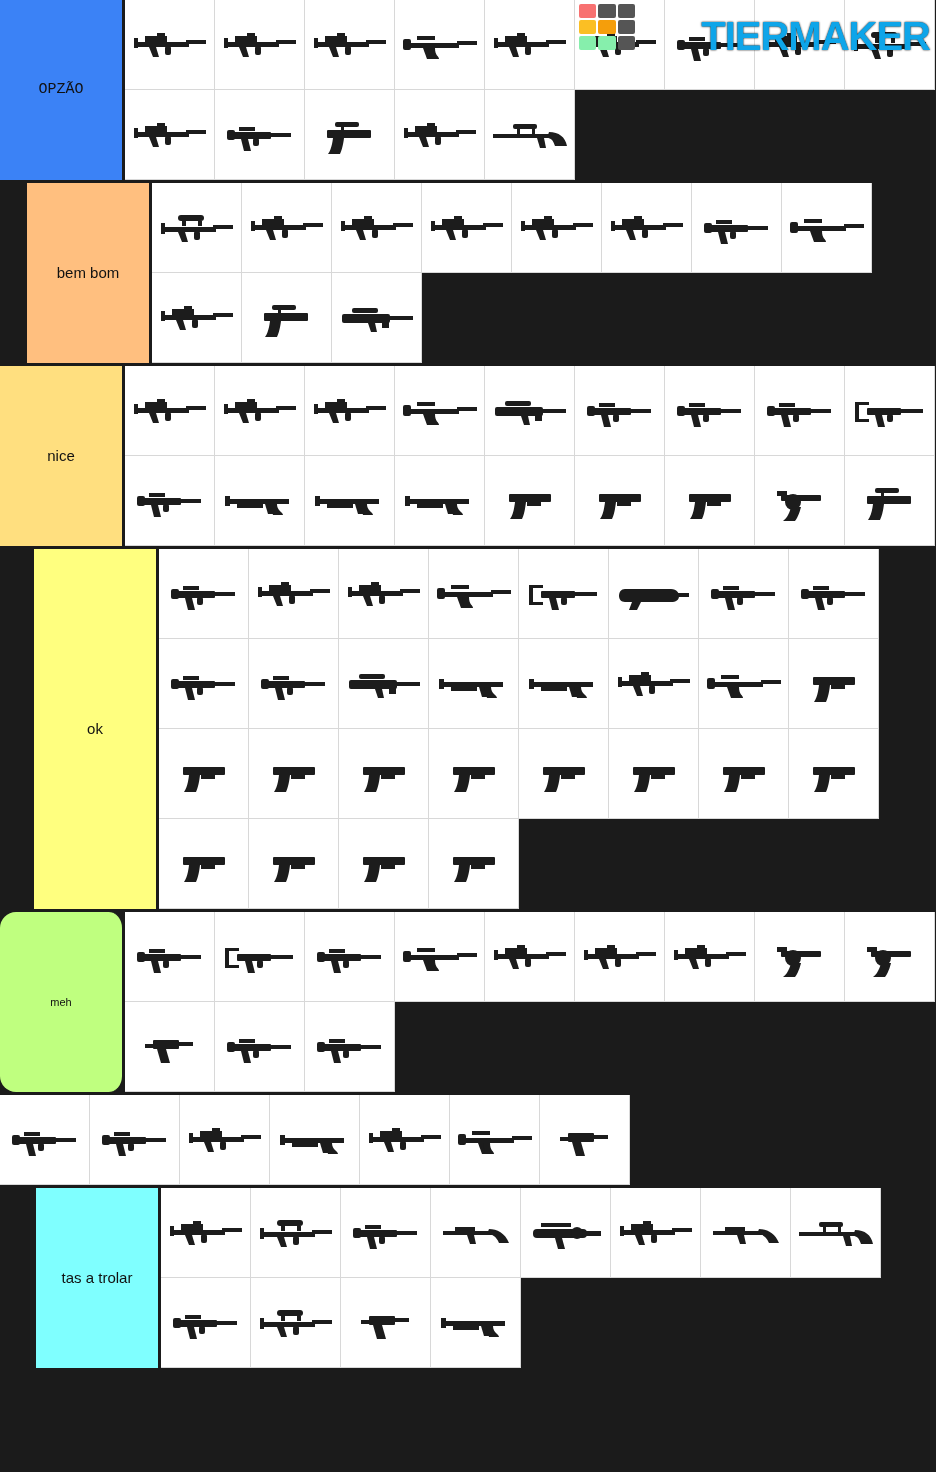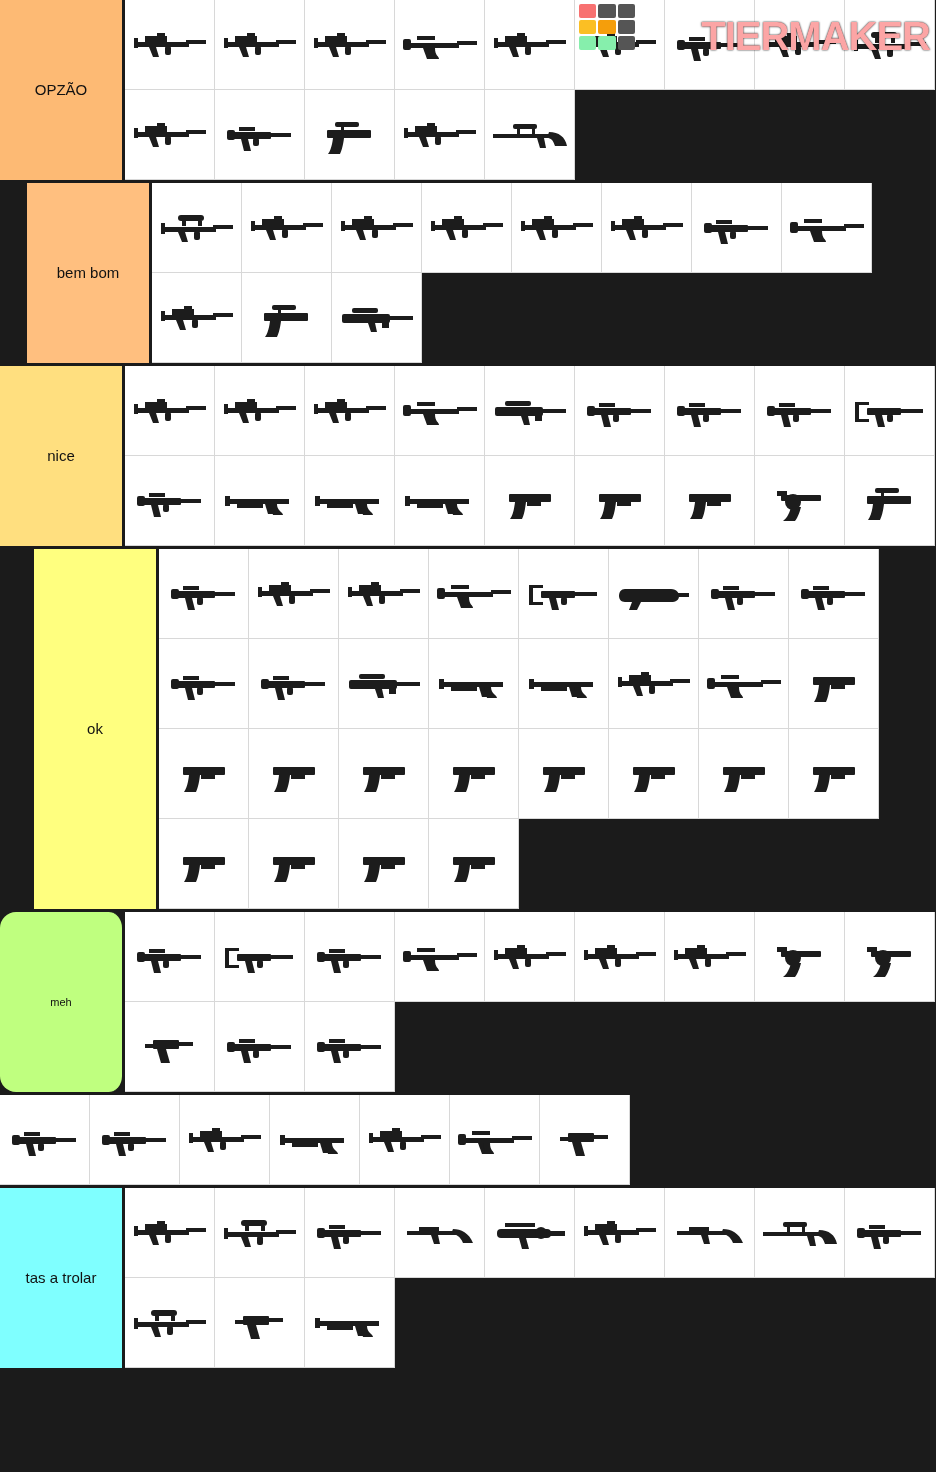--- a/index.html
+++ b/index.html
@@ -14,21 +14,21 @@
     flex-direction:column;
     background:#1b1b1b;
   }
   .row{
     display:flex;
     align-items:stretch;
     border-bottom:3px solid #1b1b1b;
     background:#1b1b1b;
     position:relative;
   }
-  .row:last-child{border-bottom:none;}
+  .row:last-child{border-bottom:none;padding-left:36px;}
   .label{
     width:125px;
     min-width:125px;
     display:flex;
     align-items:center;
     justify-content:center;
     text-align:center;
     color:#111;
     font-size:15px;
     line-height:1.15;
@@ -59,21 +59,21 @@
     position:relative;
   }
   .cell svg{display:block;}
   
   .watermark{
     position:absolute;
     right:6px;
     top:14px;
     font-size:40px;
     font-weight:bold;
-    color:#fca5a5;
+    color:#0ea5e9;
     letter-spacing:-1px;
     font-family:"Liberation Sans", sans-serif;
     pointer-events:none;
     z-index:5;
     text-shadow:0 0 2px #000;
     text-align:center;
   }
   .tiermaker-badge{
     position:absolute;
     left:0;top:0;
@@ -87,21 +87,21 @@
     z-index:4;
   }
   .tiermaker-badge i{display:block;border-radius:2px;}
 </style>
 </head>
 <body>
 
 <div id="tierlist">
   <div class="watermark">TIERMAKER</div>
 <div class="row">
-      <div class="label" style="background: #fdba74;">OPZÃO</div>
+      <div class="label" style="background: #3b82f6; font-family: Liberation Mono, monospace;">OPZÃO</div>
       <div class="items" style="min-height: 180px;">
         <div class="cell">
           <span>
             <svg width="78" height="46" viewBox="0 0 78 46">
               <rect x="4" y="20" width="54" height="5" fill="#1c1c1c"></rect>
         <rect x="14" y="14" width="22" height="7" fill="#1c1c1c"></rect>
         <path d="M18 25 l4 10 h6 l-3 -10 z" fill="#1c1c1c"></path>
         <rect x="34" y="24" width="6" height="9" rx="2" fill="#1c1c1c"></rect>
         <rect x="55" y="18" width="20" height="4" fill="#1c1c1c"></rect>
         <rect x="3" y="16" width="4" height="10" fill="#1c1c1c"></rect>

